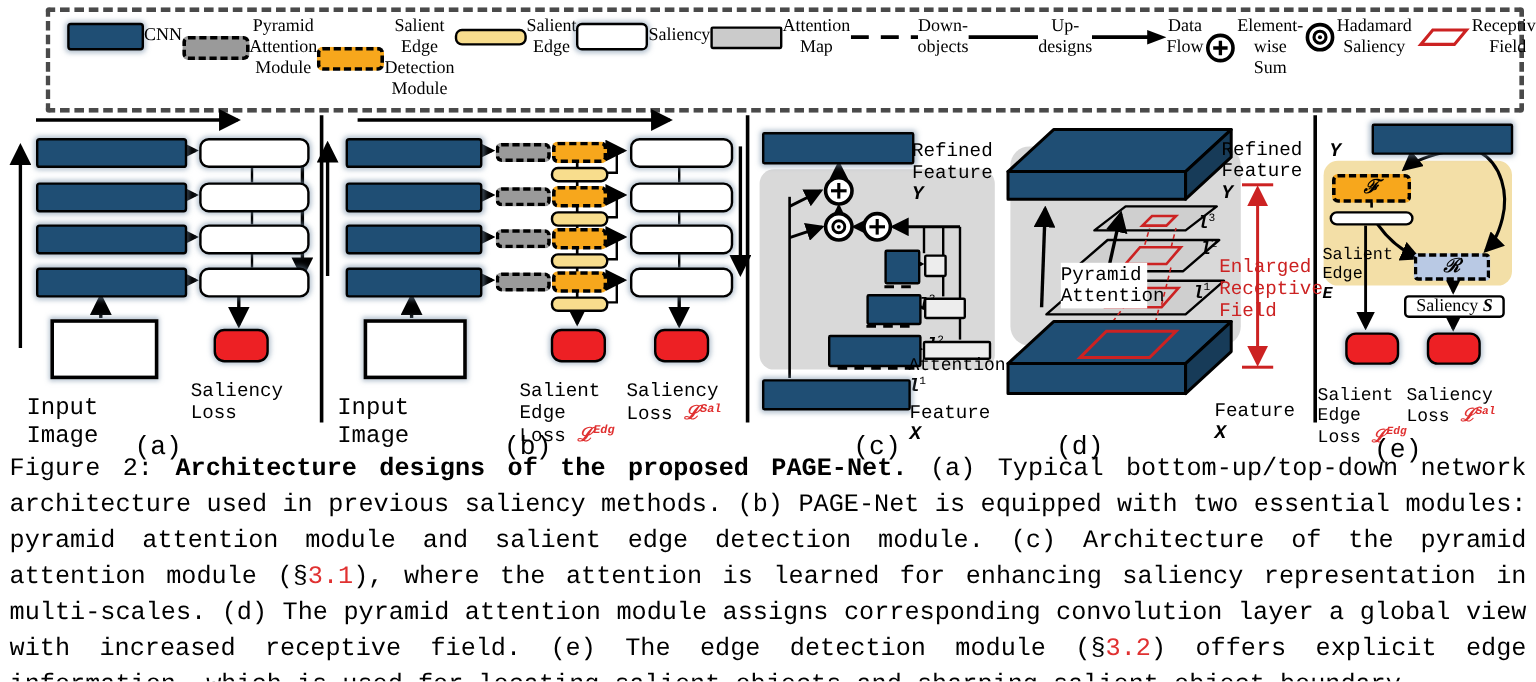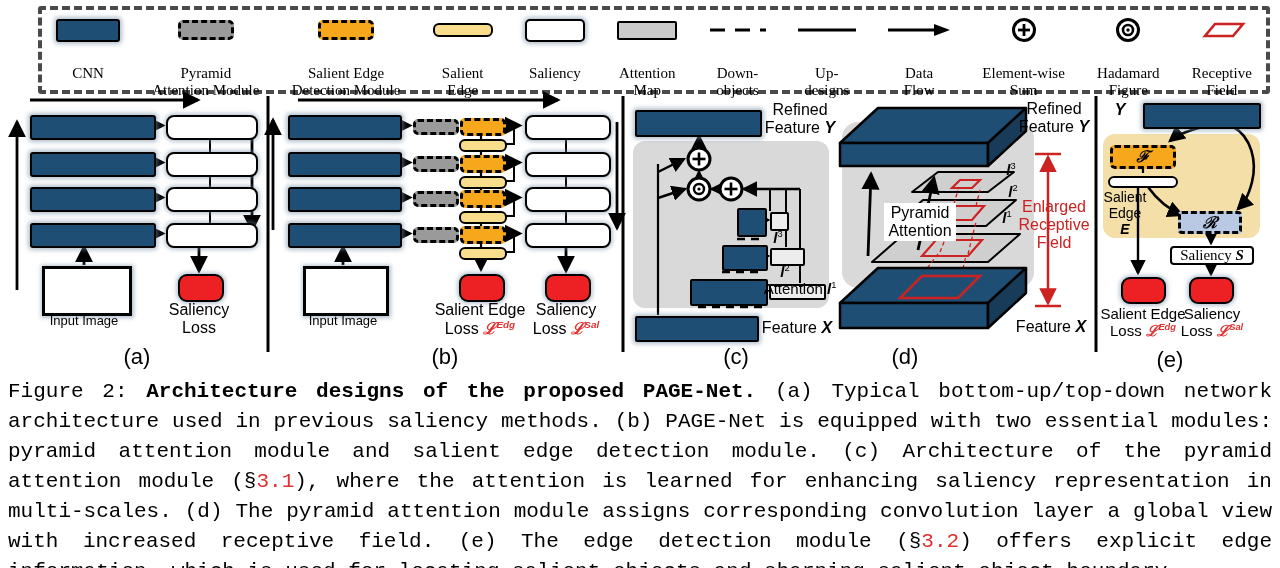--- a/index.html
+++ b/index.html
@@ -1,21 +1,21 @@
 <!DOCTYPE html>
 <html><head>
 <meta charset="utf-8">
 <style>
   html,body{margin:0;padding:0;background:#fff;}
   #page{position:relative;width:1280px;height:568px;background:#fff;overflow:hidden;
         font-family:"Liberation Serif",serif;color:#000;}
   .abs{position:absolute;}
-  .lbl{position:absolute;font-family:Liberation Sans, sans-serif;text-align:center;line-height:1.14;color:#000;}
+  .lbl{position:absolute;font-family:Liberation Mono, monospace;text-align:left;line-height:1.14;color:#000;margin-top:16px;}
   .pre{white-space:pre-line;}
-  .s14{font-size:14px}.s15{font-size:15px}.s16{font-size:16px}.s17{font-size:13px}.s22{font-size:22px}
+  .s14{font-size:14px}.s15{font-size:15px}.s16{font-size:16px}.s17{font-size:20px}.s22{font-size:22px}
   .var{font-style:italic;font-weight:bold;}
   .lscr{color:#e03131;font-style:italic;font-weight:bold;}
   .lsup{color:#e03131;font-style:italic;font-weight:bold;font-size:0.62em;vertical-align:super;}
   .bsup{font-size:0.62em;vertical-align:super;}
   .glow{box-shadow:0 0 4px 1.5px rgba(115,140,165,.55);}
   .blue{background:#1f4e74;border:2.5px solid #000;border-radius:3px;}
   .white-box{background:#fff;border:2.5px solid #000;border-radius:8px;}
   .gray-mod{background:#9a9a9a;border:3px dashed #000;border-radius:5px;}
   .orange-mod{background:#f7a71c;border:3px dashed #000;border-radius:5px;}
   .pill{background:#f8dd8d;border:2.5px solid #000;border-radius:6px;}
@@ -23,21 +23,21 @@
   .panel-bg{background:#d9d9d9;border-radius:12px;}
   .tan-bg{background:#f3dfa7;border-radius:12px;}
   .rbox{background:#b9c9e4;border:3px dashed #000;border-radius:4px;}
   .attn-bar{background:#ededed;border:2.5px solid #000;border-radius:2px;}
   .z1{z-index:1}.z3{z-index:3}
   #wires{position:absolute;left:0;top:0;z-index:2;pointer-events:none;}
   
   #legend{position:absolute;left:38px;top:6px;width:1196px;height:74px;border:4px dashed #4a4a4a;
           border-radius:3px;display:flex;justify-content:space-between;align-items:flex-start;
           padding:4px 14px 2px 14px;background:#fff;}
-  .leg-item{display:flex;flex-direction:column;align-items:center;justify-content:space-between;gap:19px;}
+  .leg-item{display:flex;flex-direction:row;align-items:center;justify-content:space-between;}
   .leg-glyph{height:32px;display:flex;align-items:center;justify-content:center;}
   .leg-label{font-size:15px;text-align:center;line-height:1.15;white-space:pre-line;}
   
   #caption{position:absolute;left:8px;top:377px;width:1264px;font-size:21px;line-height:30px;
            text-align:justify;color:#000;font-family:Liberation Mono, monospace;}
   .cap-bold{font-weight:bold;}
   .cap-red{color:#e03131;}
 </style>
 </head>
 <body>
@@ -126,21 +126,21 @@
     </div>
     <div class="leg-item">
       <div class="leg-glyph">
           <svg width="28" height="28">
             <circle cx="14" cy="14" r="10.5" fill="#fff" stroke="#000" stroke-width="3"></circle>
             <circle cx="14" cy="14" r="5" fill="#fff" stroke="#000" stroke-width="2.6"></circle>
             <circle cx="14" cy="14" r="1.7" fill="#000"></circle>
           </svg>
         </div>
       <div class="leg-label">Hadamard
-Figure</div>
+Saliency</div>
     </div>
     <div class="leg-item">
       <div class="leg-glyph">
           <svg width="50" height="18">
             <polygon points="8,15 36,15 46,3 18,3" fill="none" stroke="#cc2222" stroke-width="2.6"></polygon>
           </svg>
         </div>
       <div class="leg-label">Receptive
 Field</div>
     </div>
@@ -355,21 +355,21 @@
   <div class="abs blue glow z3" style="left:635px;top:316px;width:120px;height:22px;border-radius:2px;"></div>
   <div class="lbl s16 z3" style="left:758px;top:319px;width:78px;"><span>Feature </span><span class="var">X</span></div>
   <div class="lbl s22 z3" style="left:711px;top:344px;width:50px;">(c)</div>
 
   <div class="lbl s16 z3" style="left:1018px;top:100px;width:72px;">
     <span>Refined</span><br>
     <span>Feature </span><span class="var">Y</span>
   </div>
   <div class="lbl s15 z3" style="left:998px;top:161px;width:26px;"><span class="var">l</span><sup class="bsup">3</sup></div>
   <div class="lbl s15 z3" style="left:1000px;top:183px;width:26px;"><span class="var">l</span><sup class="bsup">2</sup></div>
-  <div class="lbl s15 z3" style="left:994px;top:209px;width:26px;"><span class="var">l</span><sup class="bsup">1</sup></div>
+  <div class="lbl s15 z3" style="left:994px;top:219px;width:26px;"><span class="var">l</span><sup class="bsup">1</sup></div>
   <div class="lbl s16 pre z3" style="left:884px;top:203px;width:72px;background:#fff;padding:1px 0;">Pyramid
 Attention</div>
   <div class="lbl s16 pre z3" style="left:1016px;top:198px;width:76px;color:#cc2222;">Enlarged
 Receptive
 Field</div>
   <div class="lbl s16 z3" style="left:1012px;top:318px;width:78px;"><span>Feature </span><span class="var">X</span></div>
   <div class="lbl s22 z3" style="left:880px;top:344px;width:50px;">(d)</div>
 
   <div class="lbl s16 z3" style="left:1108px;top:101px;width:24px;"><span class="var">Y</span></div>
   <div class="abs blue glow z3" style="left:1143px;top:103px;width:114px;height:22px;border-radius:2px;"></div>

